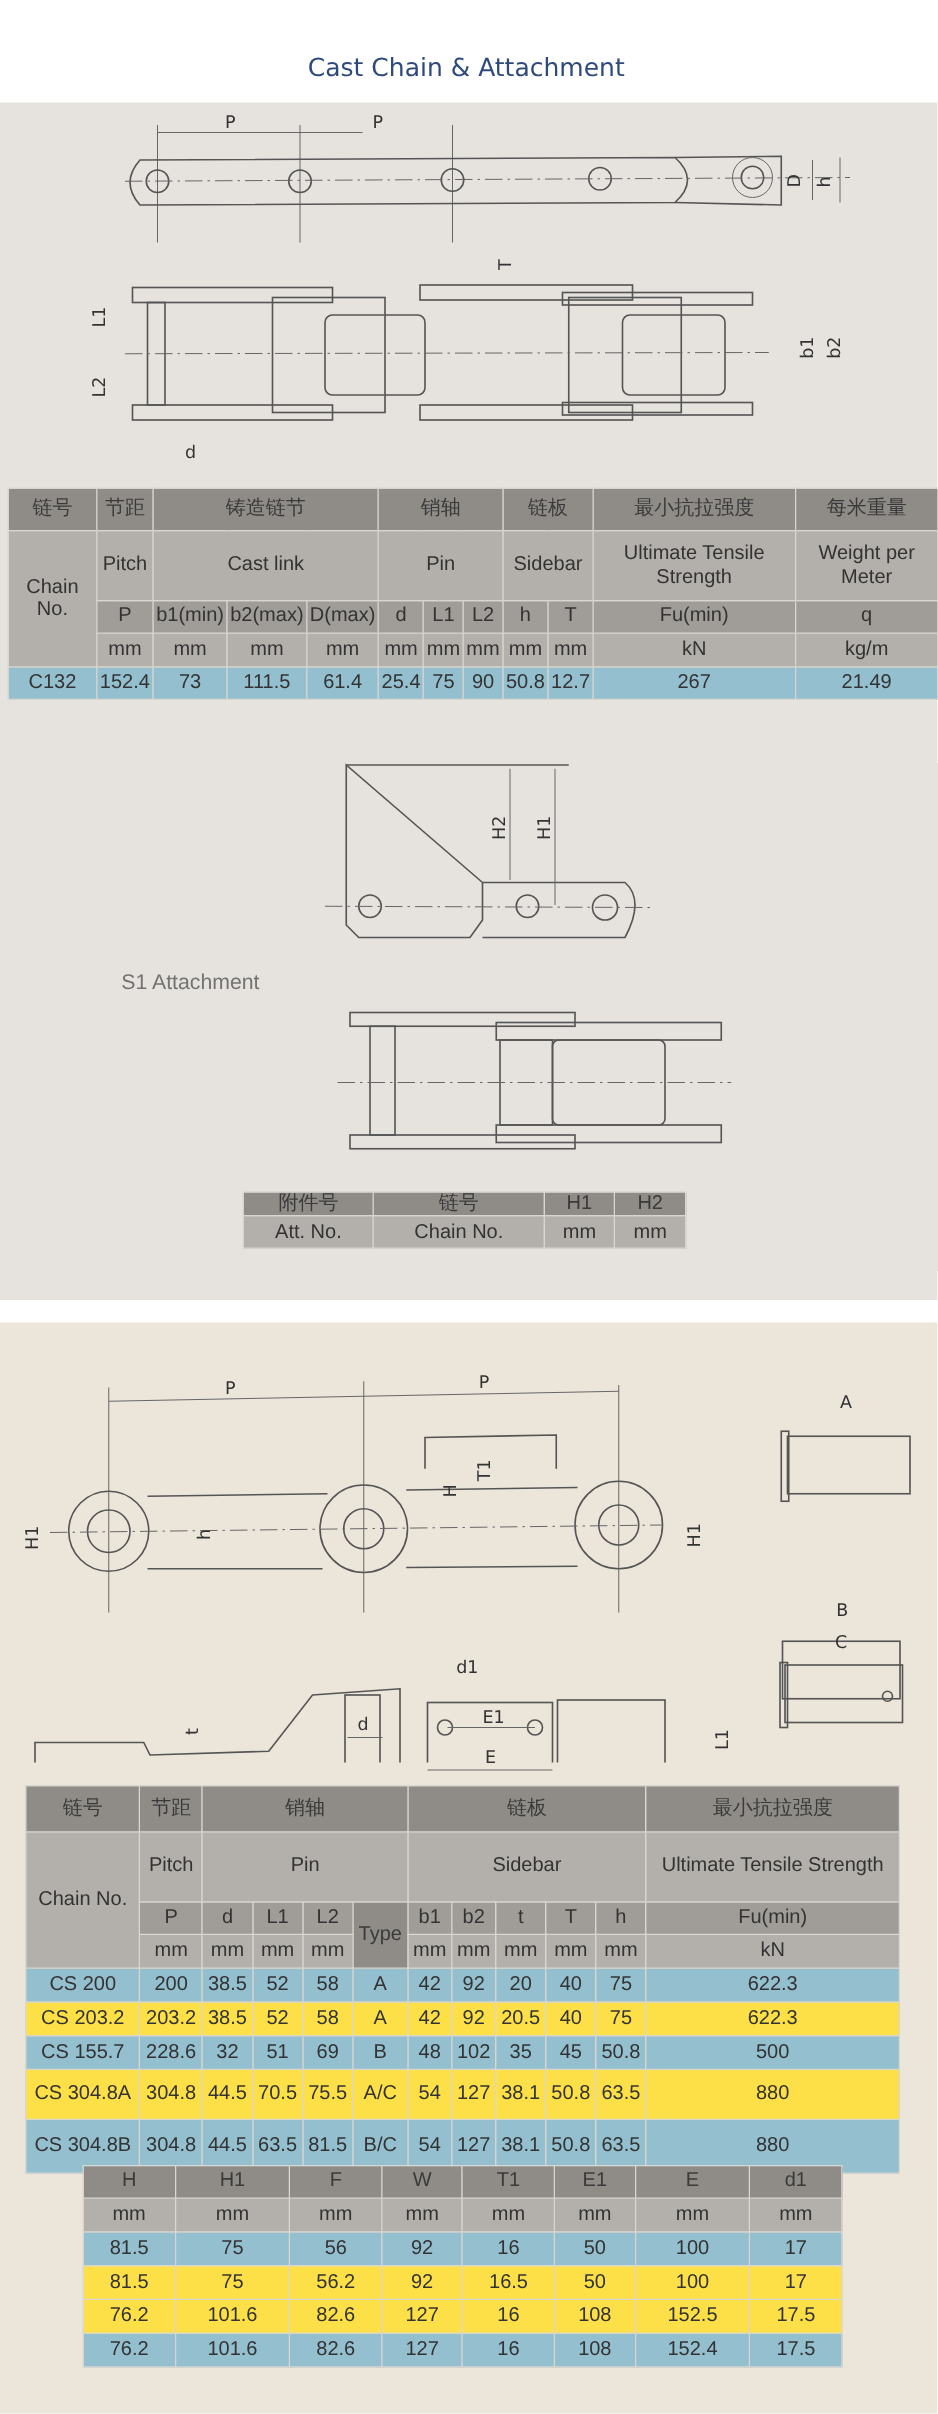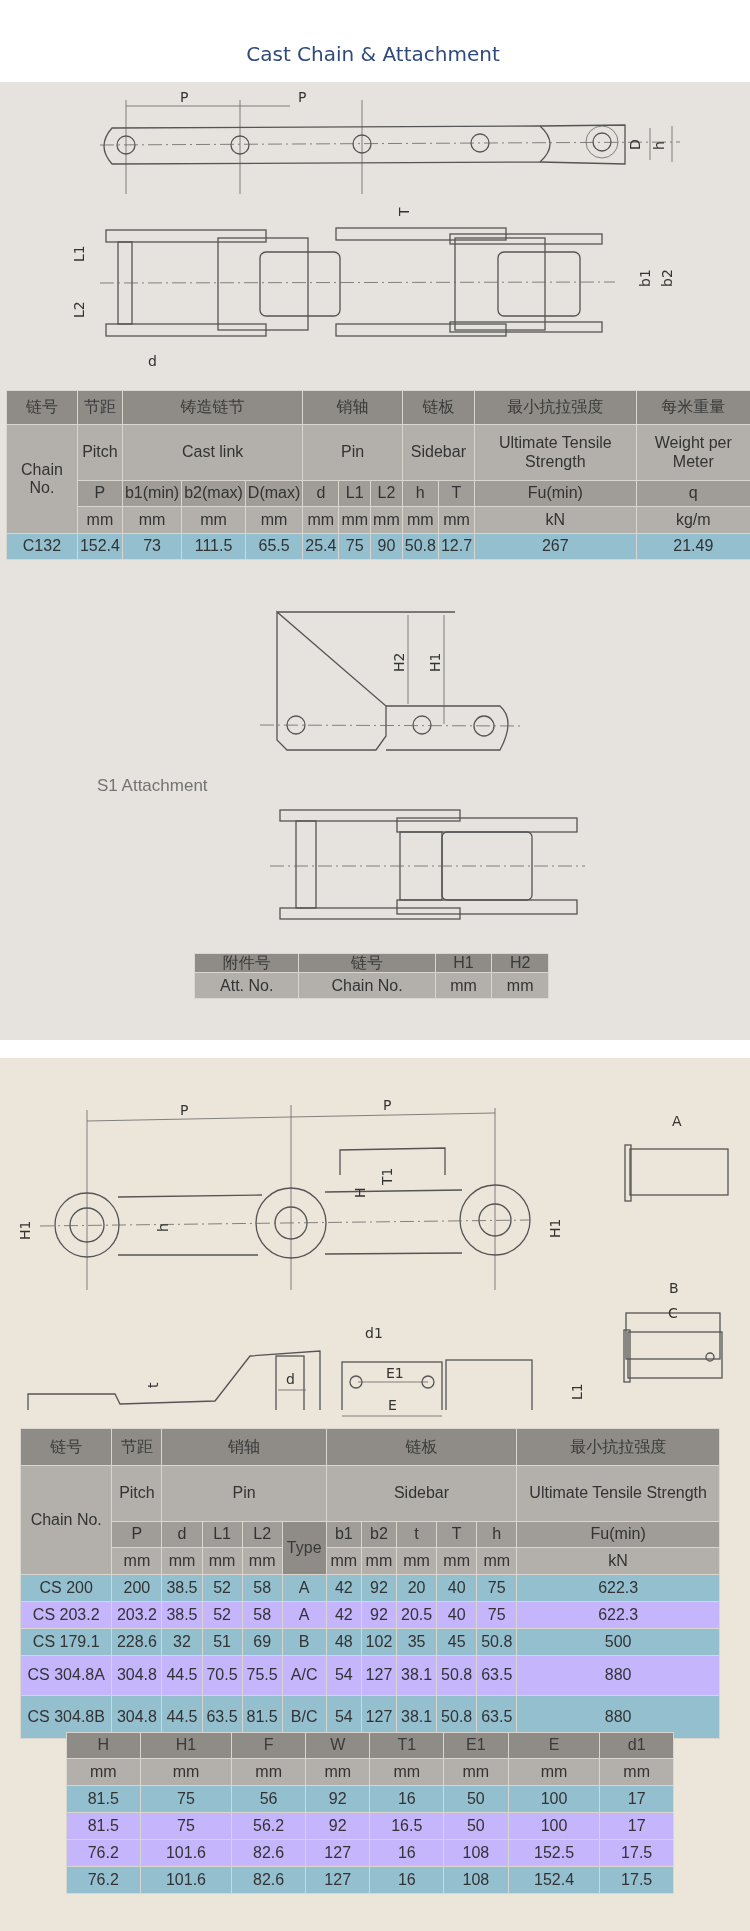--- a/index.html
+++ b/index.html
@@ -11,21 +11,21 @@
   svg .ln { stroke: #555; stroke-width: 1.3; fill: none; }
   svg .thin { stroke: #666; stroke-width: 0.8; fill: none; }
   svg .dash { stroke: #666; stroke-width: 0.8; fill: none; stroke-dasharray: 14 4 2 4; }
   svg text { font-family: "DejaVu Sans", sans-serif; fill: #333; font-size: 14px; }
   table { position: absolute; border-collapse: collapse; font-family: "Liberation Sans", sans-serif; font-size: 16px; color: #333; }
   td { border: 1px solid #d9d6d0; text-align: center; vertical-align: middle; padding: 0 2px; line-height: 1.15; }
   .hd { background: #8f8c88; color: #3a3a3a; }
   .hl { background: #b3b0ab; }
   .hm { background: #a09d99; }
   .rb { background: #93bfcf; padding-left: 48px; }
-  .rg { background: #c4b5fd; }
+  .rg { background: #fde047; }
   .s1label { position: absolute; left: 97px; top: 776px; font-size: 17px; color: #737373; font-family: "Liberation Sans", sans-serif; }
 </style>
 </head>
 <body>
 
 <div class="title">Cast Chain &amp; Attachment</div>
 
 <div class="panel1"></div>
 <div class="panel2"></div>
 
@@ -114,21 +114,21 @@
     <td class="hl">mm</td>
     <td class="hl">mm</td>
     <td class="hl">kN</td>
     <td class="hl">kg/m</td>
   </tr>
   <tr style="height:26px" class="rb">
     <td>C132</td>
     <td>152.4</td>
     <td>73</td>
     <td>111.5</td>
-    <td>65.5</td>
+    <td>61.4</td>
     <td>25.4</td>
     <td>75</td>
     <td>90</td>
     <td>50.8</td>
     <td>12.7</td>
     <td>267</td>
     <td>21.49</td>
   </tr>
 </tbody>
   </table>
@@ -303,21 +303,21 @@
         <td>58</td>
         <td>A</td>
         <td>42</td>
         <td>92</td>
         <td>20.5</td>
         <td>40</td>
         <td>75</td>
         <td>622.3</td>
   </tr>
   <tr style="height:27px" class="rb">
-    <td>CS 179.1</td>
+    <td>CS 155.7</td>
         <td>228.6</td>
         <td>32</td>
         <td>51</td>
         <td>69</td>
         <td>B</td>
         <td>48</td>
         <td>102</td>
         <td>35</td>
         <td>45</td>
         <td>50.8</td>

